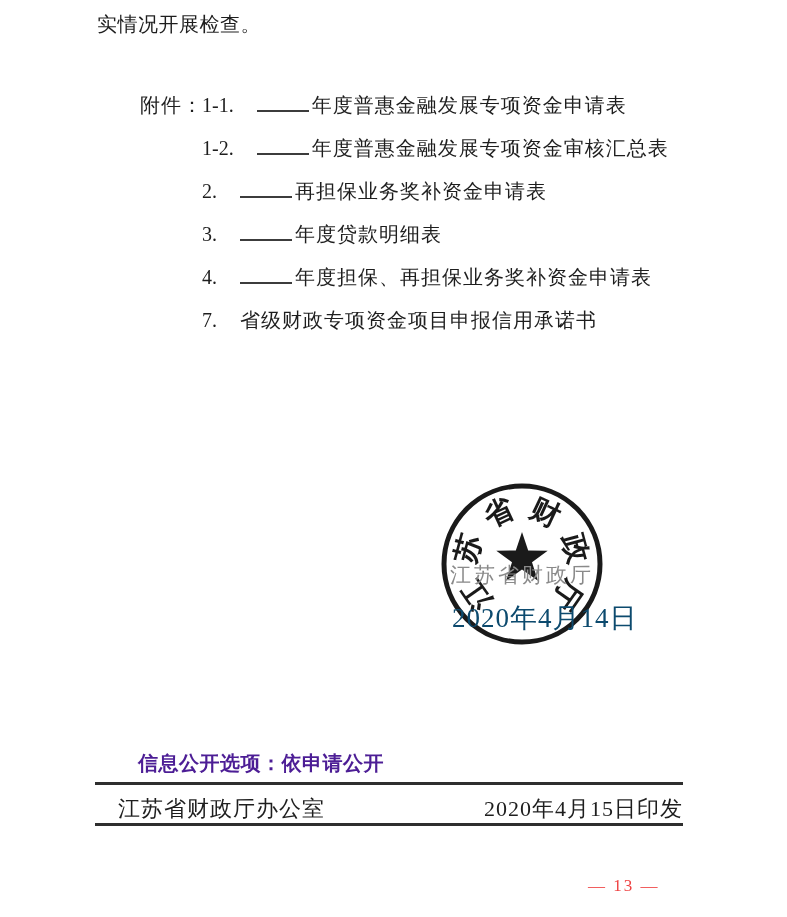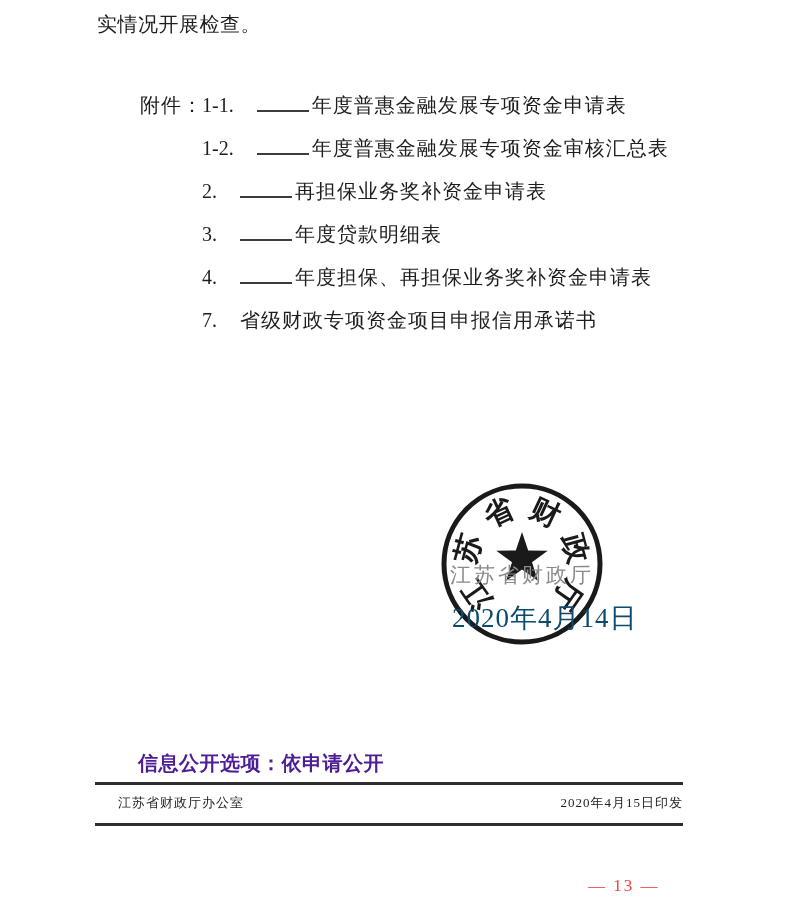--- a/index.html
+++ b/index.html
@@ -39,21 +39,21 @@
     position:absolute; left:97px; top:750px;
     font-family:"Liberation Sans","DejaVu Sans",sans-serif;
     font-weight:700; font-size:20px; letter-spacing:0.5px; color:#4c1d95;margin-left:41px;
   }
   .rule { position:absolute; left:95px; width:588px; height:3px; background:#2e2e2e; }
   .rule-top { top:782px; }
   .rule-bottom { top:823px; }
   .footer-row {
     position:absolute; left:95px; top:794px; width:588px;
     display:flex; justify-content:space-between; align-items:baseline;
-    font-size:13px; letter-spacing:1px;
+    font-size:22px; letter-spacing:1px;
   }
   .footer-row .issuer { margin-left:23px; }
   .page-number {
     position:absolute; left:588px; top:876px;
     font-size:17px; letter-spacing:2px; color:#ef4444;
   }
 </style>
 </head>
 <body>
 

